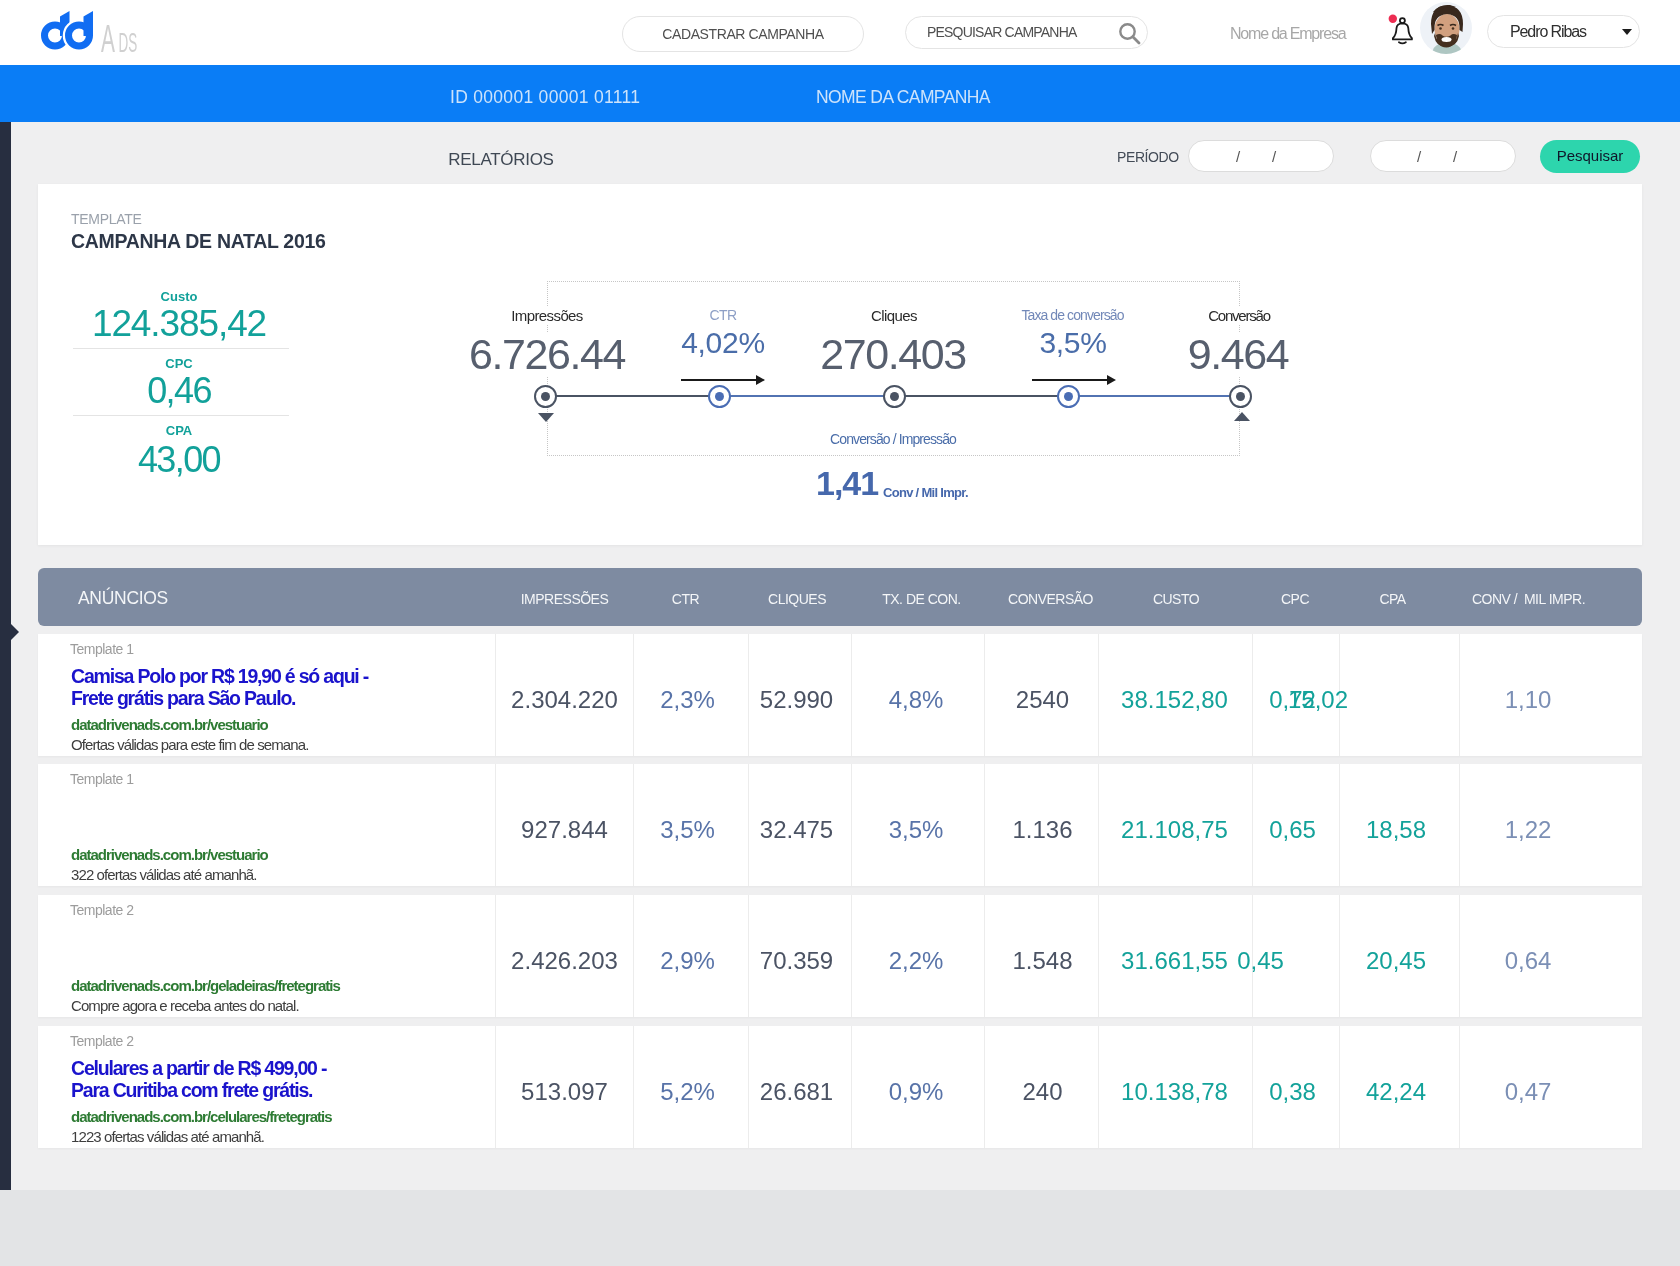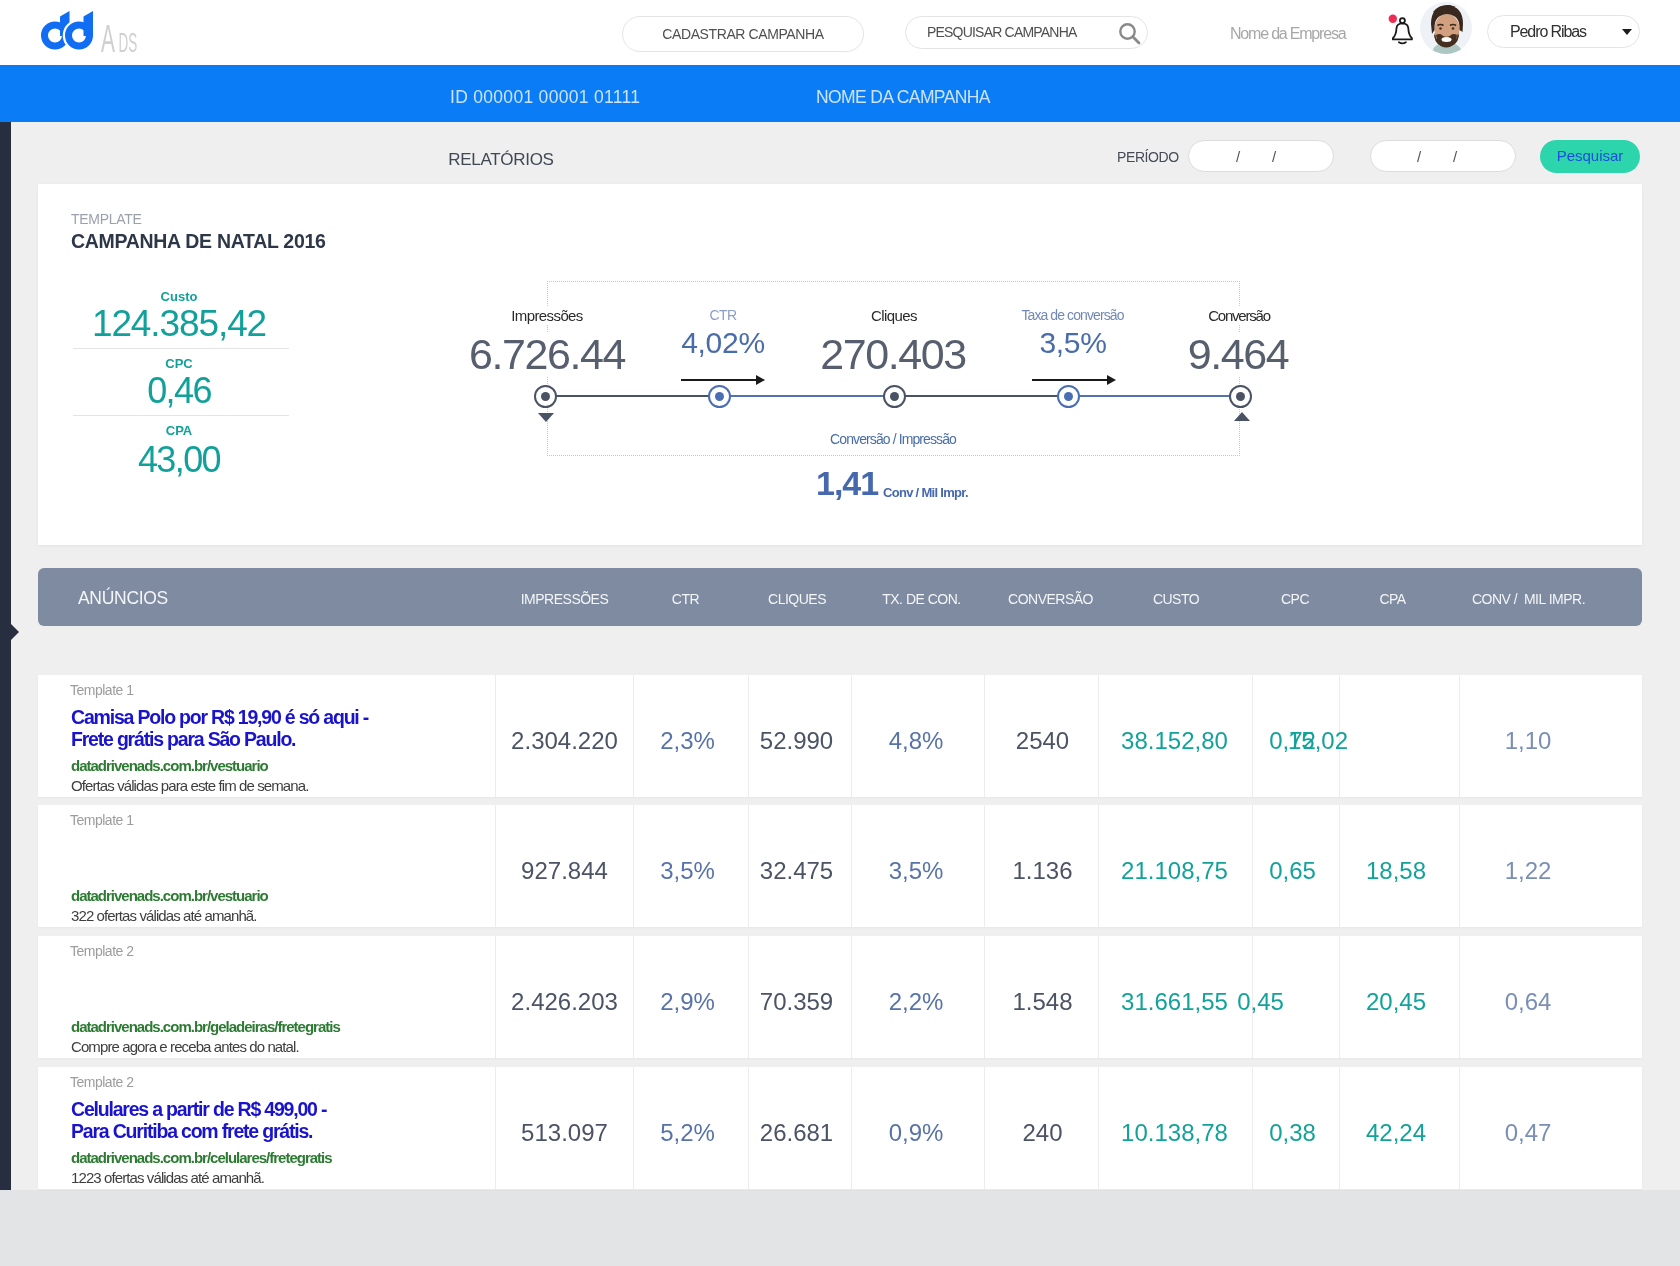--- a/index.html
+++ b/index.html
@@ -22,21 +22,21 @@
 
 .strip { position:absolute; left:0; top:122px; width:11px; height:1068px; background:#272e40; z-index:3; }
 .chevron { position:absolute; left:11px; top:624px; width:0; height:0; border-top:8px solid transparent; border-bottom:8px solid transparent; border-left:8px solid #272e40; z-index:3; }
 .footer { position:absolute; left:0; top:1190px; width:1680px; height:76px; background:#e3e4e6; }
 
 
 .relatorios { position:absolute; left:1px; top:150px; width:1000px; text-align:center; font-size:17px; color:#3f4854; letter-spacing:-0.3px; }
 .periodo { position:absolute; left:1117px; top:149px; font-size:14px; color:#434b57; letter-spacing:-0.4px; }
 .dateinput { position:absolute; top:140px; height:32px; width:146px; background:#fff; border:1px solid #dcdcdc; border-radius:16px; color:#555; font-size:15px; }
 .dateinput span { position:absolute; top:7px; }
-.btn-go { position:absolute; left:1540px; top:140px; width:100px; height:33px; border-radius:17px; background:#2dd5ad; color:#1d4ed8; font-size:15px; text-align:center; line-height:32px; }
+.btn-go { position:absolute; left:1540px; top:140px; width:100px; height:33px; border-radius:17px; background:#2dd5ad; color:#0f172a; font-size:15px; text-align:center; line-height:32px; }
 
 
 .card1 { position:absolute; left:38px; top:184px; width:1604px; height:361px; background:#fff; box-shadow:0 1px 3px rgba(0,0,0,0.05); }
 .tpl-label { position:absolute; left:33px; top:28px; font-size:14px; color:#9aa1ab; letter-spacing:-0.3px; line-height:14px; }
 .tpl-title { position:absolute; left:33px; top:47px; font-size:19.5px; font-weight:bold; color:#2d3748; letter-spacing:-0.3px; line-height:20px; }
 
 .mlab { position:absolute; left:16px; width:250px; text-align:center; color:#12a19a; font-size:13px; font-weight:bold; line-height:13px; }
 .mval { position:absolute; left:16px; width:250px; text-align:center; color:#12a19a; font-size:37px; letter-spacing:-1.1px; line-height:37px; }
 .mval2 { font-size:36px; letter-spacing:-1.6px; }
 .mdiv { position:absolute; left:35px; width:216px; height:1px; background:#e4e4e4; }
@@ -59,21 +59,21 @@
 .tri-down { position:absolute; width:0; height:0; border-left:8px solid transparent; border-right:8px solid transparent; border-top:9px solid #4a5363; }
 .tri-up { position:absolute; width:0; height:0; border-left:8px solid transparent; border-right:8px solid transparent; border-bottom:9px solid #4a5363; }
 .conv-imp { position:absolute; left:705px; top:248px; width:300px; text-align:center; font-size:14px; letter-spacing:-0.9px; color:#4a6da9; background:#fff; line-height:14px; }
 .conv-big { position:absolute; left:778px; top:282px; font-size:34px; font-weight:bold; letter-spacing:-1px; color:#4668ac; line-height:34px; }
 .conv-small { position:absolute; left:845px; top:302px; font-size:13px; font-weight:bold; letter-spacing:-0.7px; color:#4668ac; line-height:13px; }
 
 
 .thead { position:absolute; left:38px; top:568px; width:1604px; height:58px; background:#7e8ba1; border-radius:6px; color:#f4f6f8; }
 .thead .h { position:absolute; top:24px; font-size:14px; letter-spacing:-0.5px; line-height:14px; text-align:center; }
 .anunc { position:absolute; left:40px; top:21px; font-size:17.5px; letter-spacing:-0.3px; line-height:18px; }
-.trow { position:absolute; left:38px; width:1604px; height:122px; background:#fff; box-shadow:0 1px 2px rgba(0,0,0,0.04);margin-top:41px; }
+.trow { position:absolute; left:38px; width:1604px; height:122px; background:#fff; box-shadow:0 1px 2px rgba(0,0,0,0.04); }
 .tsep { position:absolute; top:0; width:1px; height:122px; background:#ececec; }
 .tmpl { position:absolute; left:32px; top:8px; font-size:14px; letter-spacing:-0.5px; color:#9c9c9c; line-height:14px; }
 .ttitle { position:absolute; left:33px; top:31px; font-size:19.5px; font-weight:bold; color:#1a13cc; letter-spacing:-1.2px; line-height:22px; }
 .turl { position:absolute; left:33px; top:83px; font-size:15px; font-weight:bold; color:#2d7b33; letter-spacing:-1px; line-height:15px; }
 .tdesc { position:absolute; left:33px; top:103px; font-size:15px; color:#3e3e3e; letter-spacing:-0.9px; line-height:15px; }
 .cell { position:absolute; top:54px; text-align:center; font-size:24px; line-height:24px; }
 .c-dark { color:#4b5364; }
 .c-blue { color:#5873a8; }
 .c-teal { color:#13a29a; }
 .c-lblue { color:#7b8fb5; }

